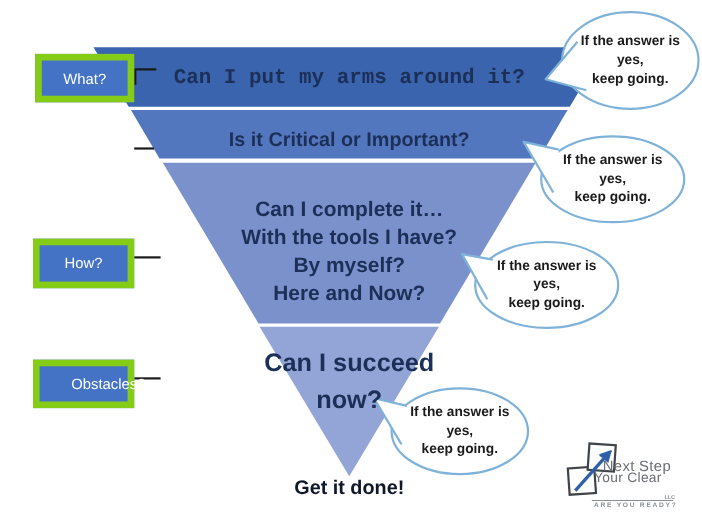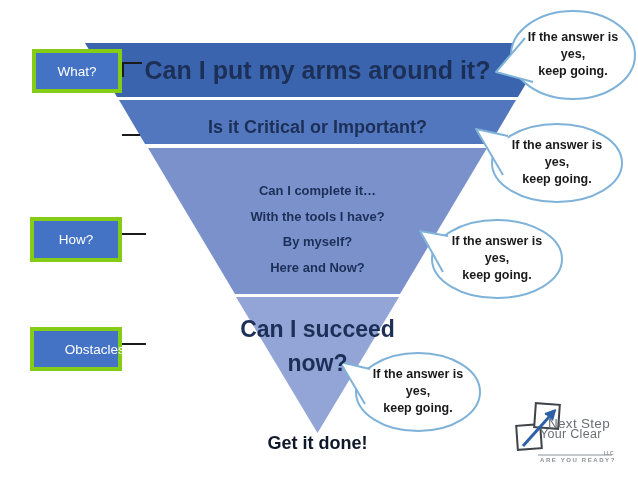--- a/index.html
+++ b/index.html
@@ -5,26 +5,26 @@
   html,body{margin:0;padding:0;background:#ffffff;}
   #stage{
     position:relative;width:638px;height:478px;background:#ffffff;overflow:hidden;
     font-family:"Liberation Sans",sans-serif;
   }
   #stage svg{position:absolute;left:0;top:0;}
   .funnel-text{
     position:absolute;text-align:center;color:#1c2f57;font-weight:600;
     white-space:pre-line;pointer-events:none;
   }
-  .ft1{font-size:25px;line-height:28px;}
+  .ft1{font-size:19px;line-height:28px;font-family:Liberation Mono, monospace;}
   .ft2{font-size:18px;line-height:27px;}
-  .ft3{font-size:13px;line-height:25.5px;}
+  .ft3{font-size:19px;line-height:25.5px;}
   .ft4{font-size:23px;line-height:34px;}
   .qbox{
-    position:absolute;background:#4472c4;border:4px solid #84cc16;color:#ffffff;
+    position:absolute;background:#4472c4;border:6px solid #84cc16;color:#ffffff;
     display:flex;align-items:center;justify-content:center;
     font-size:13.5px;font-weight:500;box-sizing:border-box;
   }
   .bubble-text{
     position:absolute;text-align:center;color:#1a1a1a;font-weight:600;
     font-size:12.5px;line-height:17px;white-space:pre-line;
   }
   .footer-text{
     position:absolute;text-align:center;color:#0f172a;font-weight:700;font-size:18px;
   }

